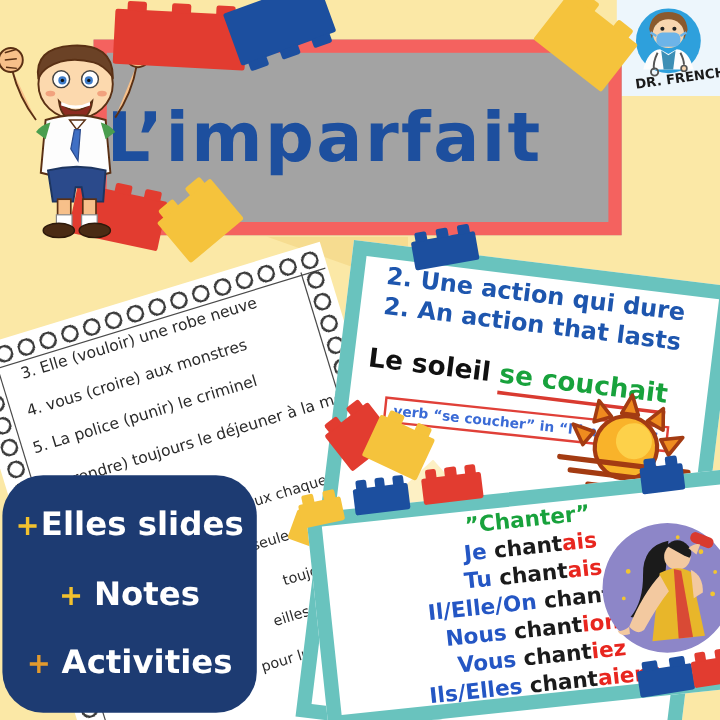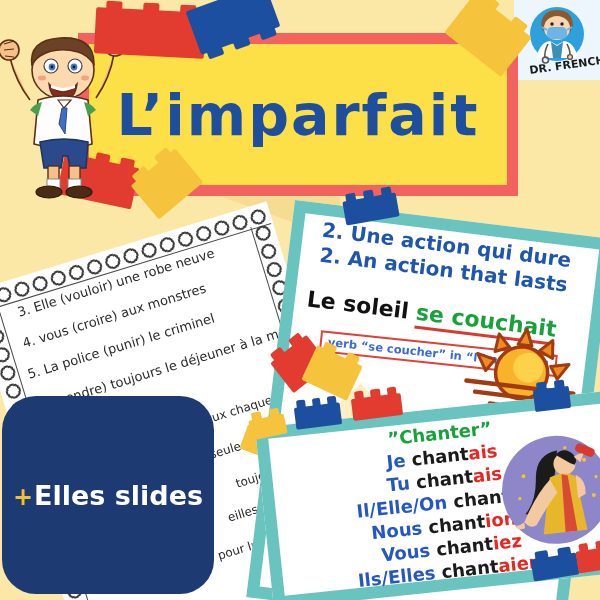--- a/index.html
+++ b/index.html
@@ -7,23 +7,23 @@
   #canvas{position:relative;width:600px;height:600px;background:#FBE8A6;overflow:hidden;}
   .abs{position:absolute;}
 
   
   .wedge1{left:222px;top:197px;width:118px;height:42px;background:#F6DC90;
           clip-path:polygon(0 0,100% 0,100% 100%);z-index:1;}
   .wedge2{left:318px;top:383px;width:78px;height:40px;background:#FDF0C4;
           clip-path:polygon(0 100%,55% 0,100% 100%);z-index:6;}
 
   
-  .banner{left:78px;top:33px;width:440px;height:163px;background:#fde047;
+  .banner{left:78px;top:33px;width:440px;height:163px;background:#a3a3a3;
           border:11px solid #F4625F;box-sizing:border-box;z-index:6;
-          display:flex;align-items:center;justify-content:center;}
+          display:flex;align-items:center;justify-content:flex-start;}
   .banner h1{margin:0;font-family:"DejaVu Sans",sans-serif;font-weight:700;
              font-size:57px;color:#1D4F9E;letter-spacing:2px;}
 
   
   .logo{left:514px;top:0;width:86px;height:80px;background:#EDF6FC;z-index:5;}
 
   
   .brick{position:absolute;border-radius:2px;}
   .stud{position:absolute;top:-7px;height:8px;border-radius:2px 2px 0 0;}
 
@@ -158,20 +158,22 @@
       <path d="M52 44 q16 -6 26 2 l6 54 l-44 0 z" fill="#E8B62A"></path>
       <path d="M64 42 l6 2 l4 56 l-12 0 z" fill="#D94A35"></path>
       <path d="M78 44 q10 6 8 20 l-8 4 z" fill="#F3C9A0"></path>
       <path d="M52 46 q-16 14 -30 40 q6 8 12 4 q14 -20 24 -30 z" fill="#F3C9A0"></path>
       <path d="M22 86 q-6 4 -10 2 q2 6 10 4 z" fill="#F3C9A0"></path>
     </svg>
   </div>
 
   <div class="abs offer" id="offer-box">
       <div class="row"><span class="plus" style="color: rgb(242, 193, 46); font-size: 24px; margin-right: 1px;">+</span><span>Elles slides</span></div>
+      <div class="row"><span class="plus" style="color: rgb(242, 193, 46); font-size: 24px; margin-right: 9px;">+</span><span>Notes</span></div>
+      <div class="row"><span class="plus" style="color: rgb(226, 154, 46); font-size: 24px; margin-right: 9px;">+</span><span>Activities</span></div>
     </div>
 
   <div class="abs banner">
     <h1>L’imparfait</h1>
   </div>
 
   <div class="abs logo">
     <svg width="86" height="80" viewBox="0 0 86 80">
       <circle cx="43" cy="34" r="27" fill="#2EA0DC"></circle>
       <path d="M27 24 q2 -14 16 -14 q15 0 16 15 l-3 8 l-2 -10 q-12 4 -22 -2 l-3 11 z" fill="#8A5A2E"></path>

